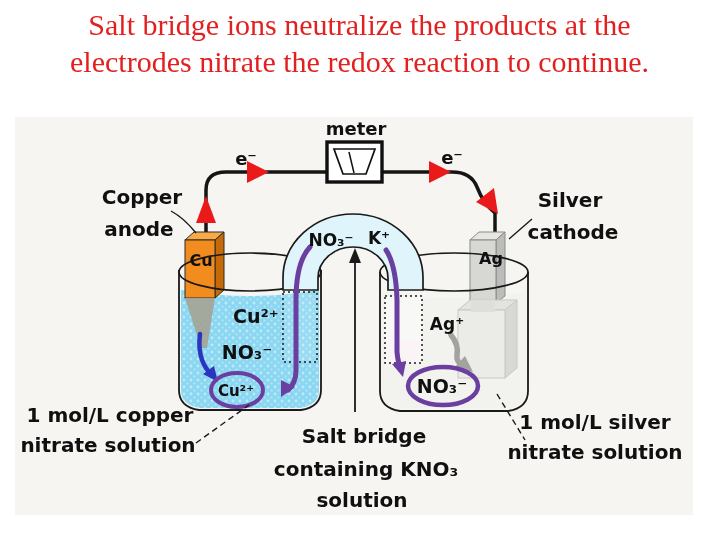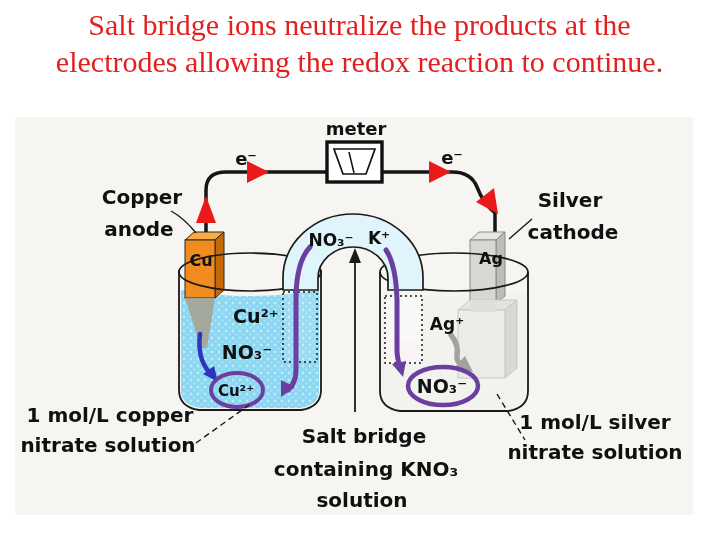--- a/index.html
+++ b/index.html
@@ -10,21 +10,21 @@
                color:#e32020;}
   svg text{font-family:"DejaVu Sans",sans-serif;fill:#101010;}
   .lbl{font-weight:bold;}
 </style>
 </head>
 <body>
 
 <div id="stage">
   <div id="slide-title">
     <div>Salt bridge ions neutralize the products at the</div>
-    <div>electrodes allowing the redox reaction to continue.</div>
+    <div>electrodes nitrate the redox reaction to continue.</div>
   </div>
 
   <svg width="719" height="539" viewBox="0 0 719 539" style="position:absolute;top:0;left:0;">
 
     <defs>
       <pattern id="dither" width="7" height="7" patternUnits="userSpaceOnUse">
         <circle cx="2" cy="2" r="1.4" fill="rgba(255,255,255,0.45)"></circle>
         <circle cx="5.5" cy="5.5" r="1.1" fill="rgba(255,255,255,0.35)"></circle>
       </pattern>
     </defs>

